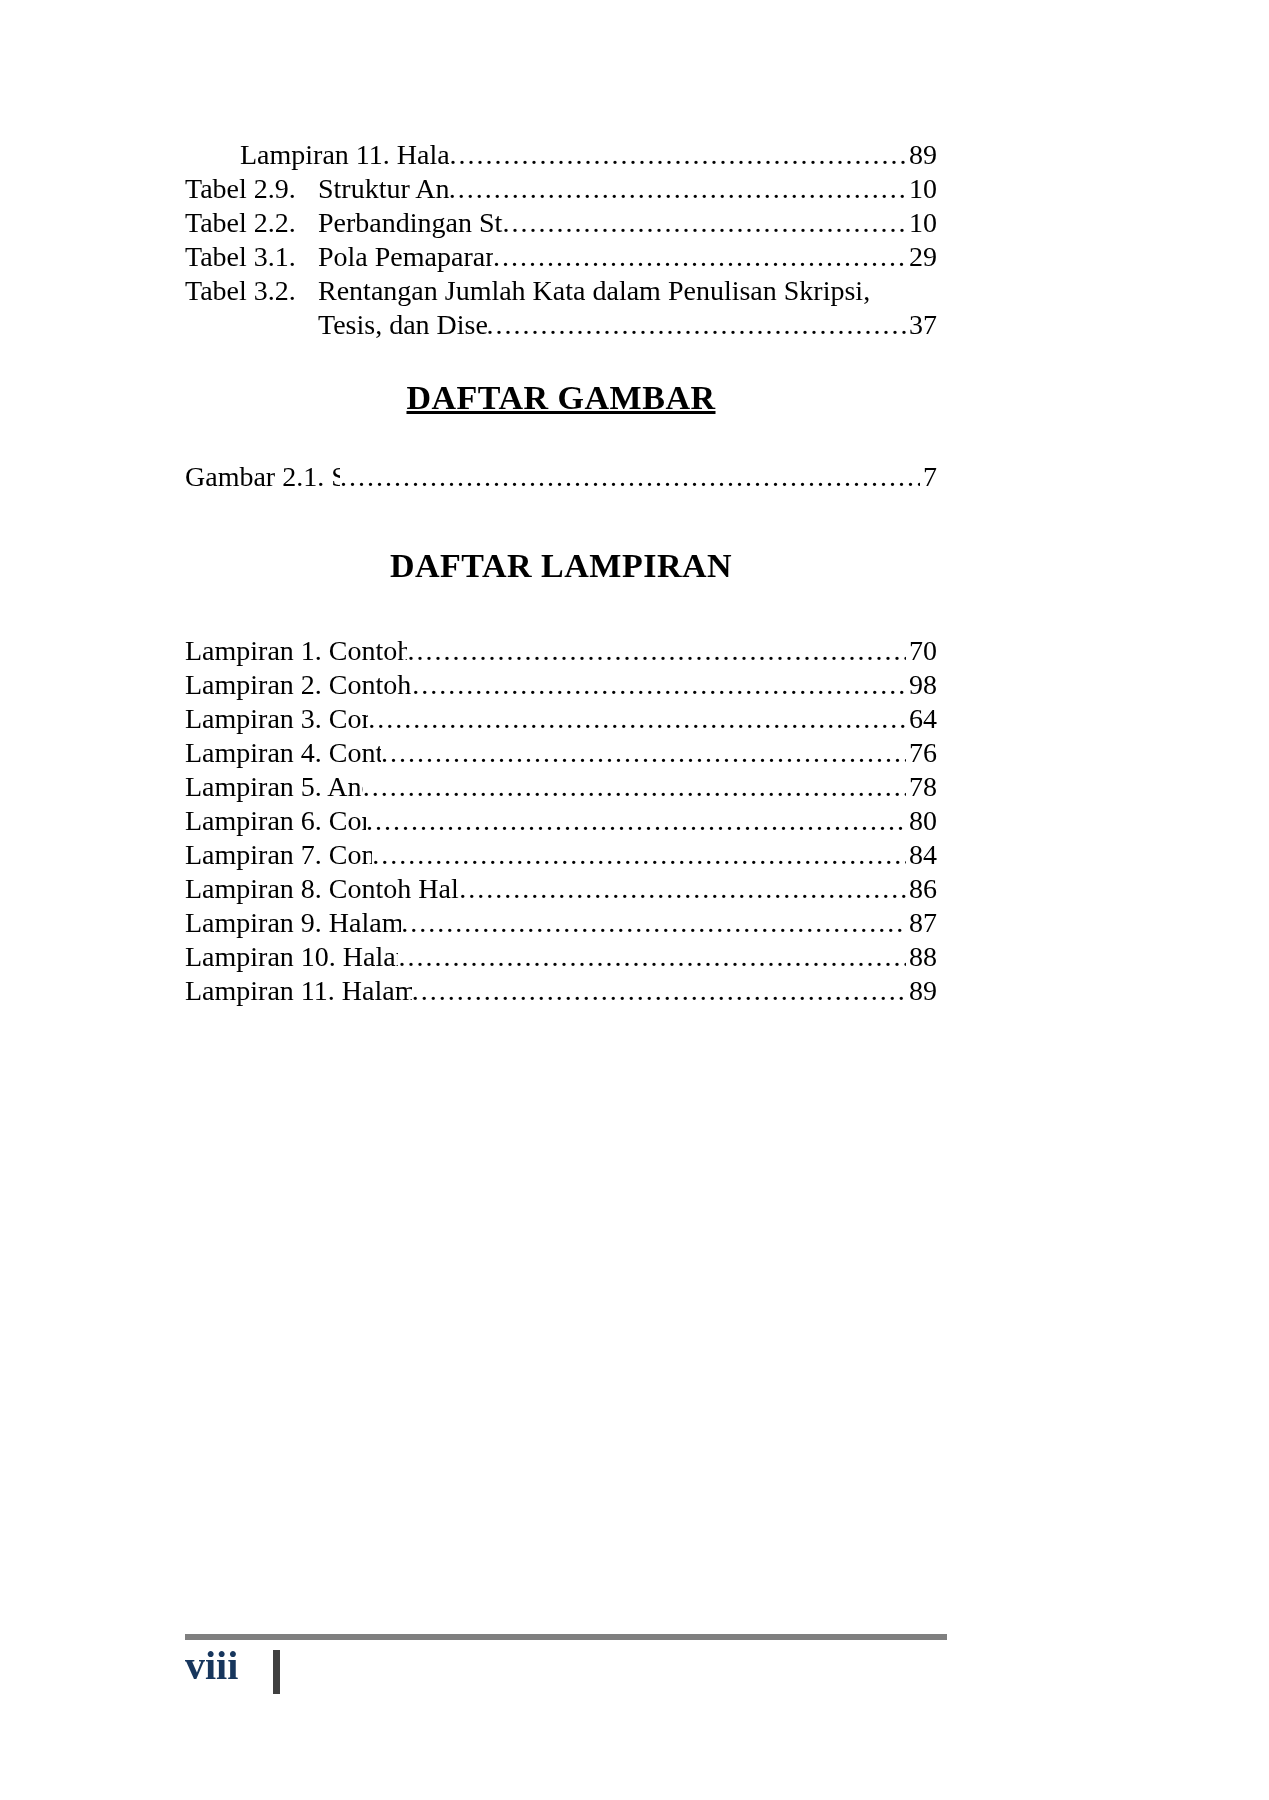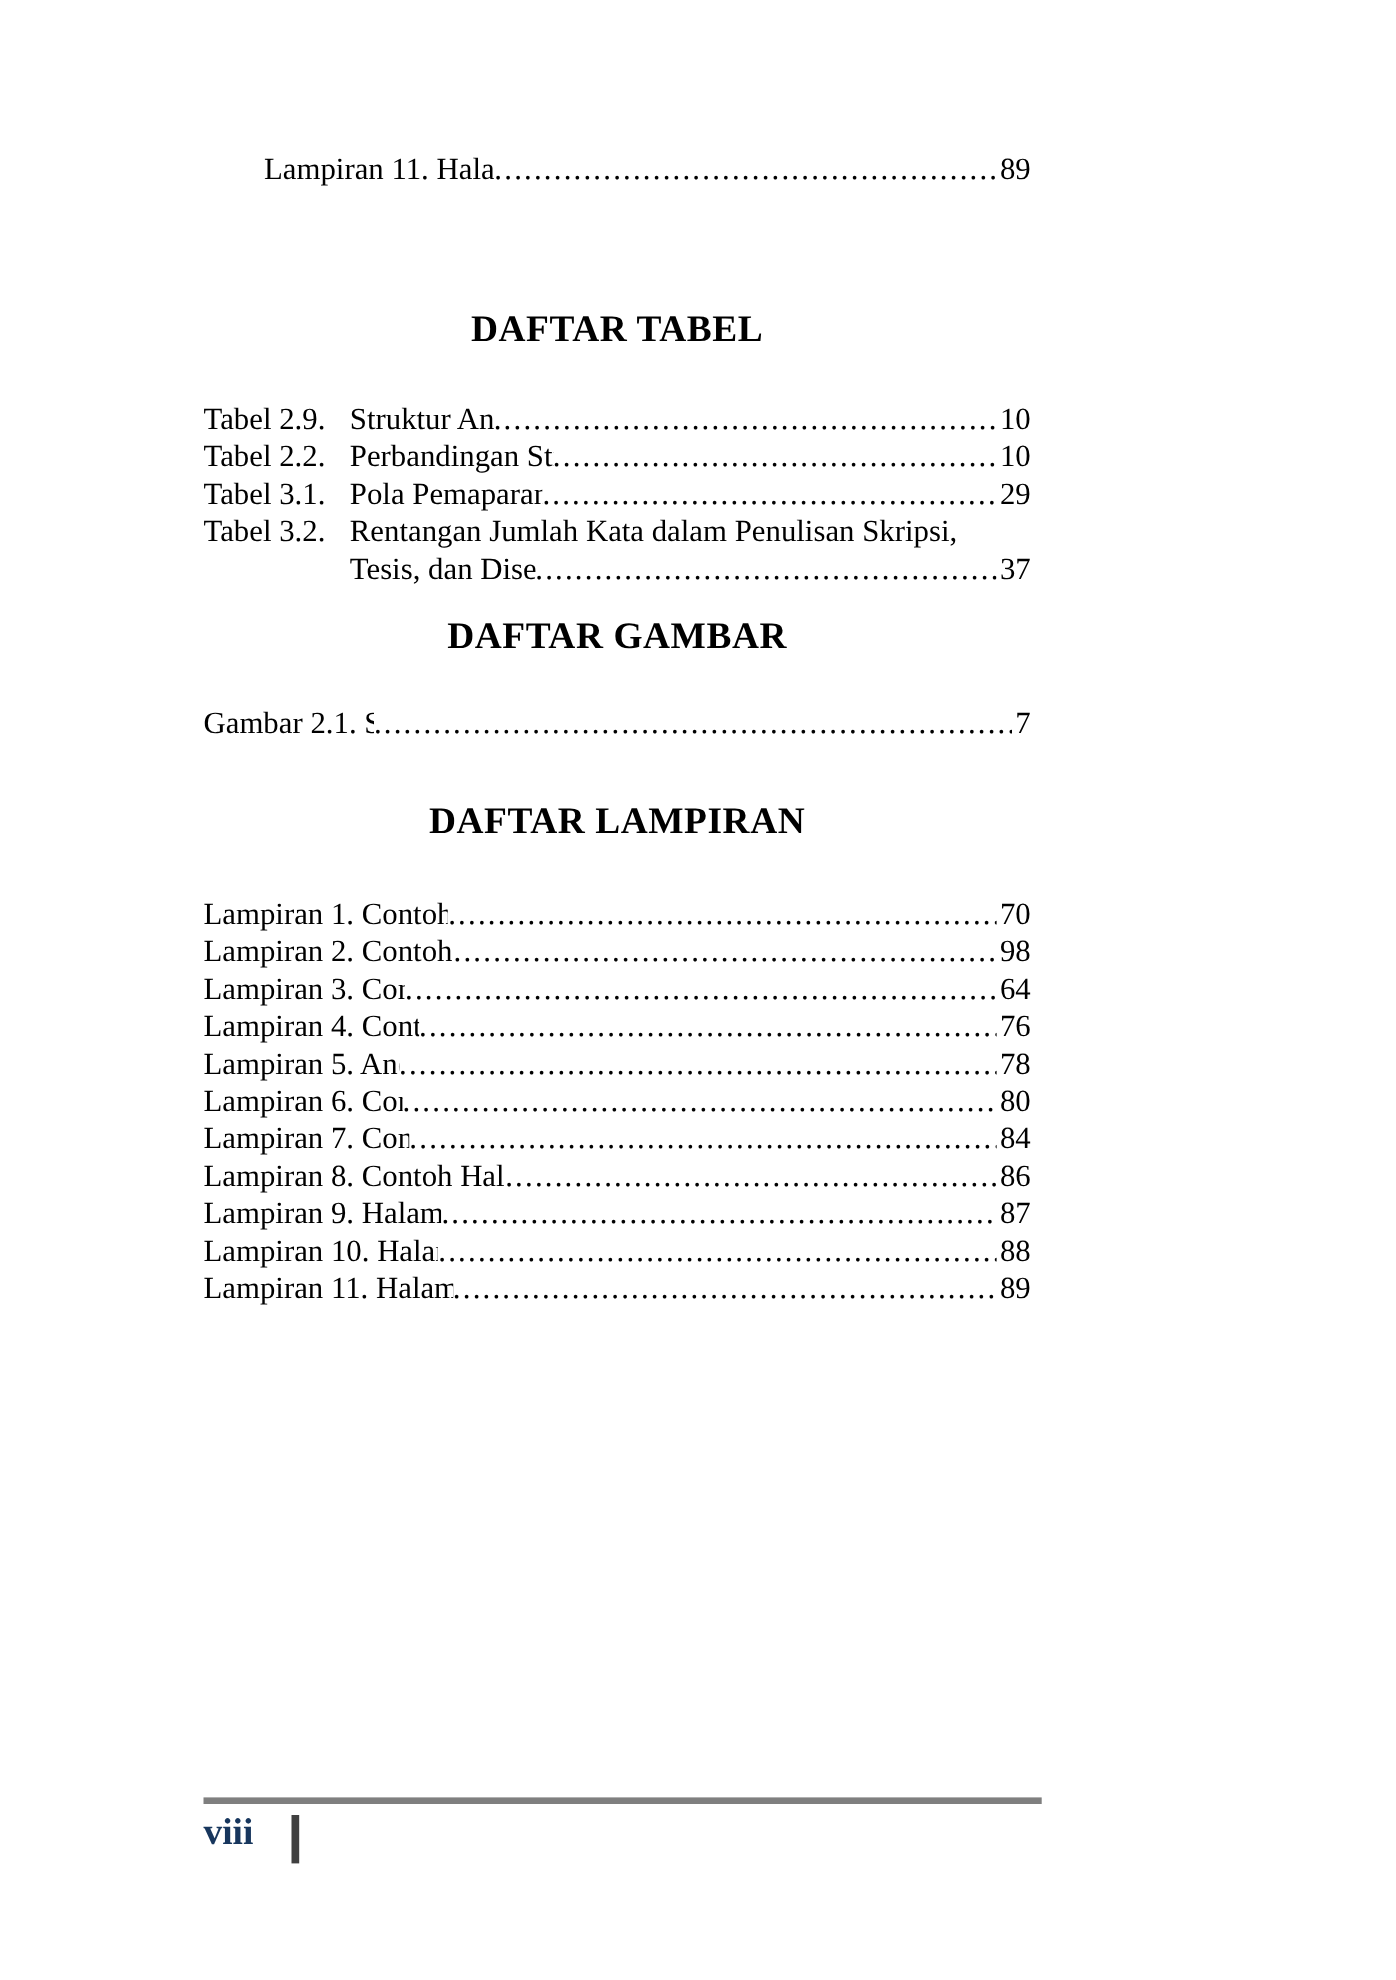--- a/index.html
+++ b/index.html
@@ -39,62 +39,61 @@
   .toc-page { flex: 0 0 auto; padding-left: 3px; text-align: right; }
   .continuation-row { padding-left: 55px; }
   .section-heading {
     text-align: center;
     font-weight: bold;
     font-size: 34px;
     line-height: 40px;
     letter-spacing: 0.5px;
   }
   .heading-tabel { margin-top: 108px; margin-bottom: 45px; }
-  .heading-gambar { margin-top: 24px; margin-bottom: 42px; }
+  .heading-gambar { margin-top: 36px; margin-bottom: 42px; text-decoration: underline; }
   .heading-lampiran { margin-top: 52px; margin-bottom: 48px; }
   .footer {
     position: absolute;
     left: 185px;
     top: 1634px;
     width: 762px;
   }
   .footer-rule {
     width: 100%;
     height: 6px;
     background: #7f7f7f;
   }
   .footer-row {
     display: flex;
     align-items: flex-start;
     margin-top: 8px;
   }
   .footer-pagenum {
     font-weight: bold;
-    font-size: 34px;
+    font-size: 40px;
     line-height: 36px;
   }
   .footer-bar {
     width: 7px;
     height: 44px;
     margin-left: 35px;
     margin-top: 2px;
   }
 </style>
 </head>
 <body>
 
 <div class="page">
 
   <div class="toc-row continuation-row">
     <span class="toc-text">Lampiran 11. Halaman Pengesahan Disertasi</span>
     <span class="dots"></span>
     <span class="toc-page">89</span>
   </div>
 
-  <div class="section-heading heading-tabel">DAFTAR TABEL</div>
 
   <div class="toc-row">
     <span class="toc-label">Tabel 2.9.</span>
     <span class="toc-title">Struktur Anotasi Bibliografi</span>
     <span class="dots"></span>
     <span class="toc-page">10</span>
   </div>
   <div class="toc-row">
     <span class="toc-label">Tabel 2.2.</span>
     <span class="toc-title">Perbandingan Struktur Umum Artikel Ilmiah</span>

